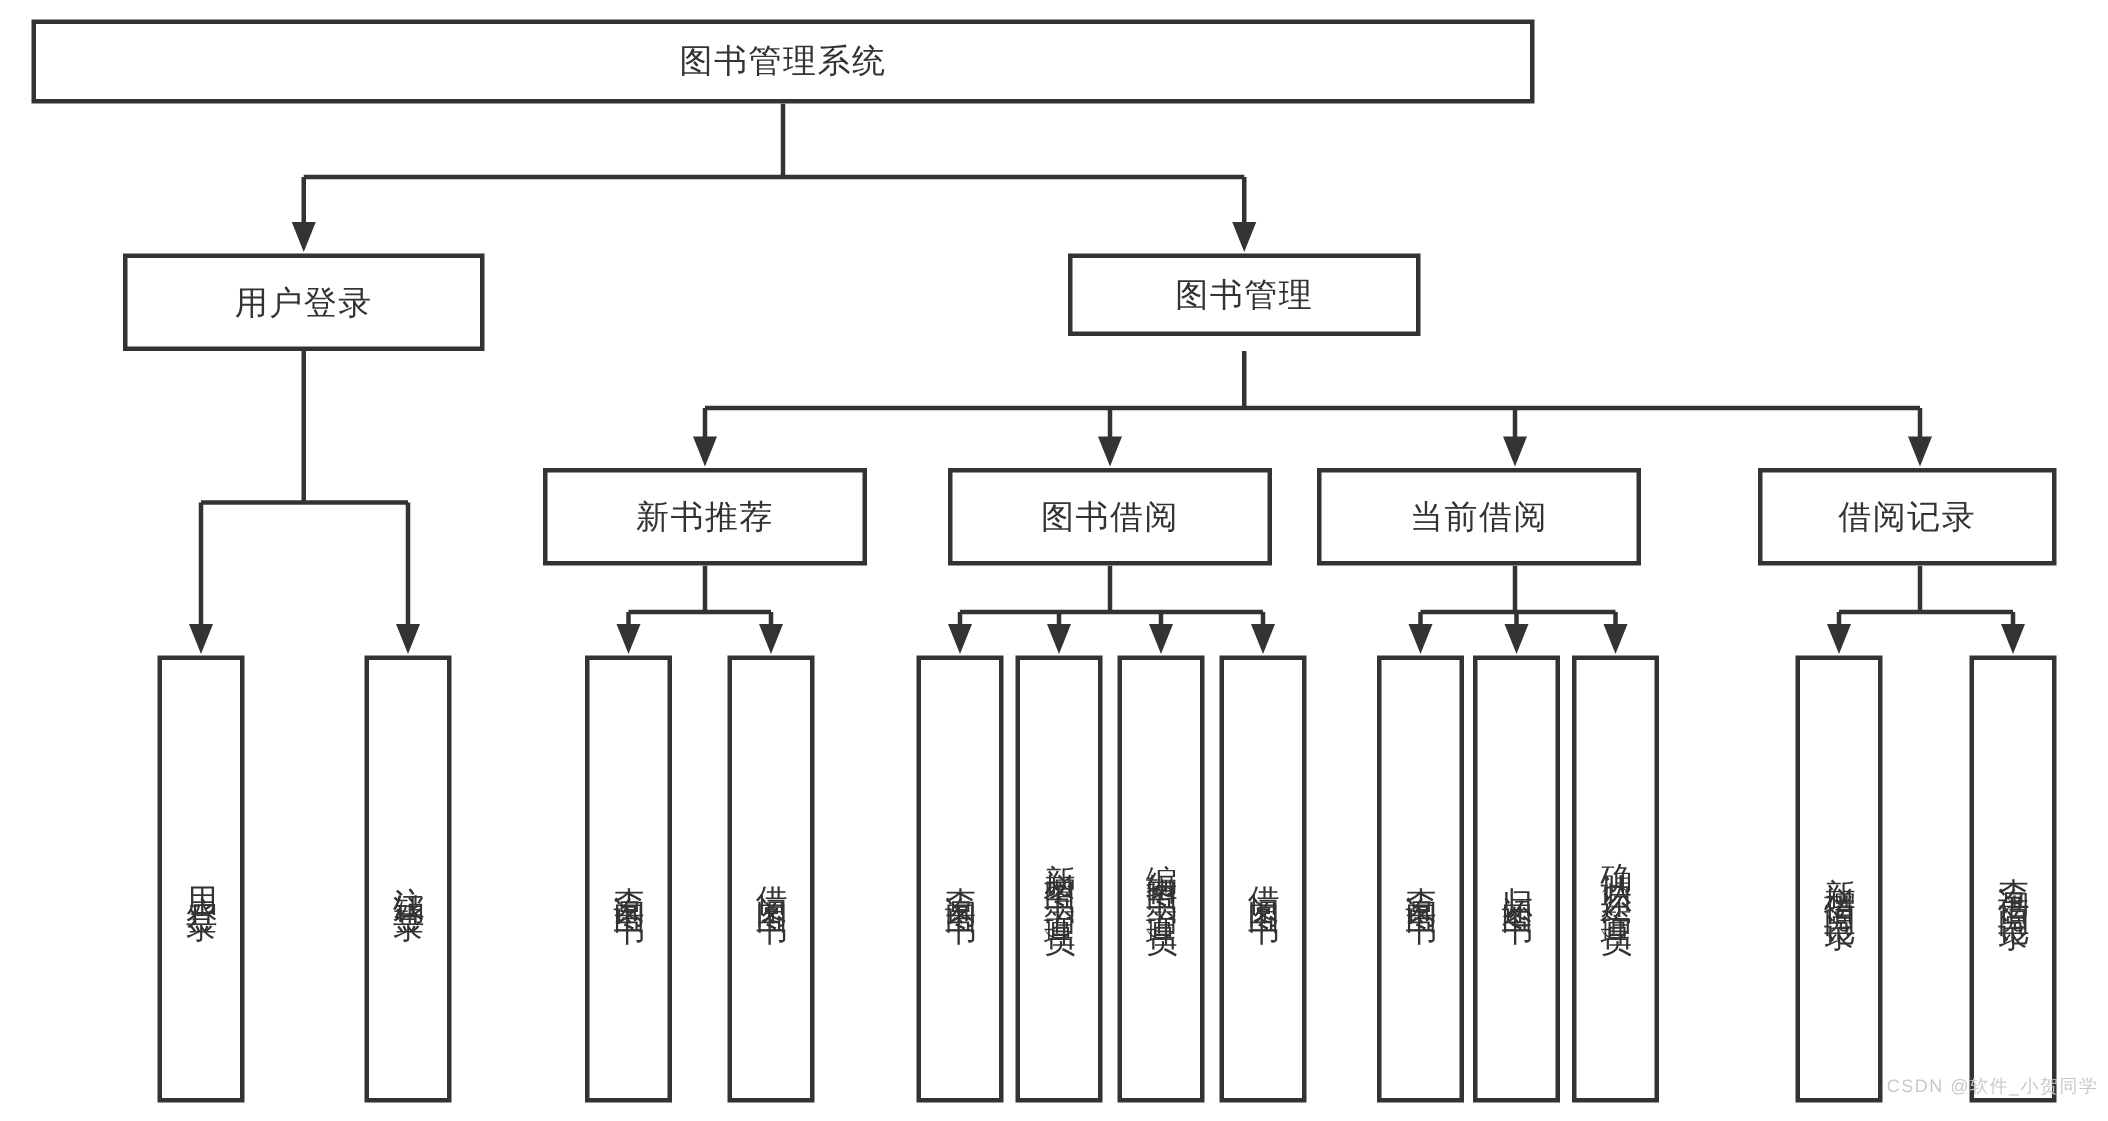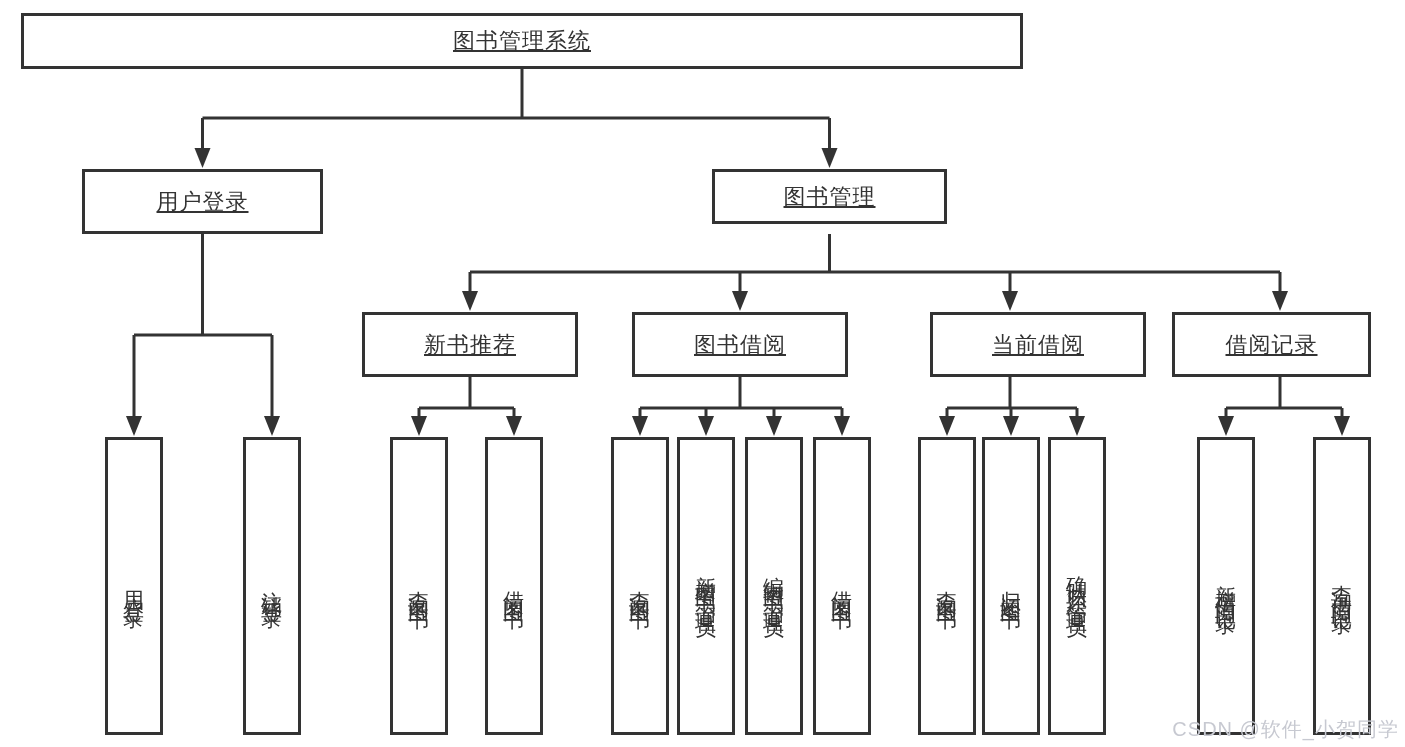--- a/index.html
+++ b/index.html
@@ -38,21 +38,20 @@
     box-sizing: border-box;
     border: 3px solid var(--line, #333333);
     background: #ffffff;
     display: flex;
     align-items: center;
     justify-content: center;
     font-size: 22px;
     color: var(--text, #333333);
     letter-spacing: 1px;
     white-space: nowrap;
-    text-decoration: underline;
   }
   .leaf {
     position: absolute;
     box-sizing: border-box;
     top: 437px;
     width: 58px;
     height: 298px;
     border: 3px solid var(--line, #333333);
     background: #ffffff;
     display: flex;
@@ -65,21 +64,21 @@
     text-orientation: mixed;
     font-size: 21px;
     letter-spacing: 6px;
     color: var(--text, #333333);
     line-height: 1;
   }
   .watermark {
     position: absolute;
     top: 716px;
     right: 6px;
-    font-size: 20px;
+    font-size: 12px;
     color: var(--wm, #c7c9d1);
     letter-spacing: 1px;
     white-space: nowrap;
   }
 </style>
 </head>
 <body style="background: rgb(255, 255, 255);">
 
 <div class="canvas">
 
@@ -159,21 +158,21 @@
     </g>
   </svg>
 
   <div class="node" style="left:21px; top:13px; width:1002px; height:56px;">图书管理系统</div>
 
   <div class="node" style="left:82px; top:169px; width:241px; height:65px;">用户登录</div>
   <div class="node" style="left:712px; top:169px; width:235px; height:55px;">图书管理</div>
 
   <div class="node" style="left:632px; top:312px; width:216px; height:65px;">图书借阅</div>
   <div class="node" style="left:362px; top:312px; width:216px; height:65px;">新书推荐</div>
-  <div class="node" style="left:930px; top:312px; width:216px; height:65px;">当前借阅</div>
+  <div class="node" style="left:878px; top:312px; width:216px; height:65px;">当前借阅</div>
   <div class="node" style="left:1172px; top:312px; width:199px; height:65px;">借阅记录</div>
 
   <div class="leaf" style="left:105px;">
     <span class="v">用户登录</span>
   </div>
   <div class="leaf" style="left:243px;">
     <span class="v">注销登录</span>
   </div>
 
   <div class="leaf" style="left:390px;">

